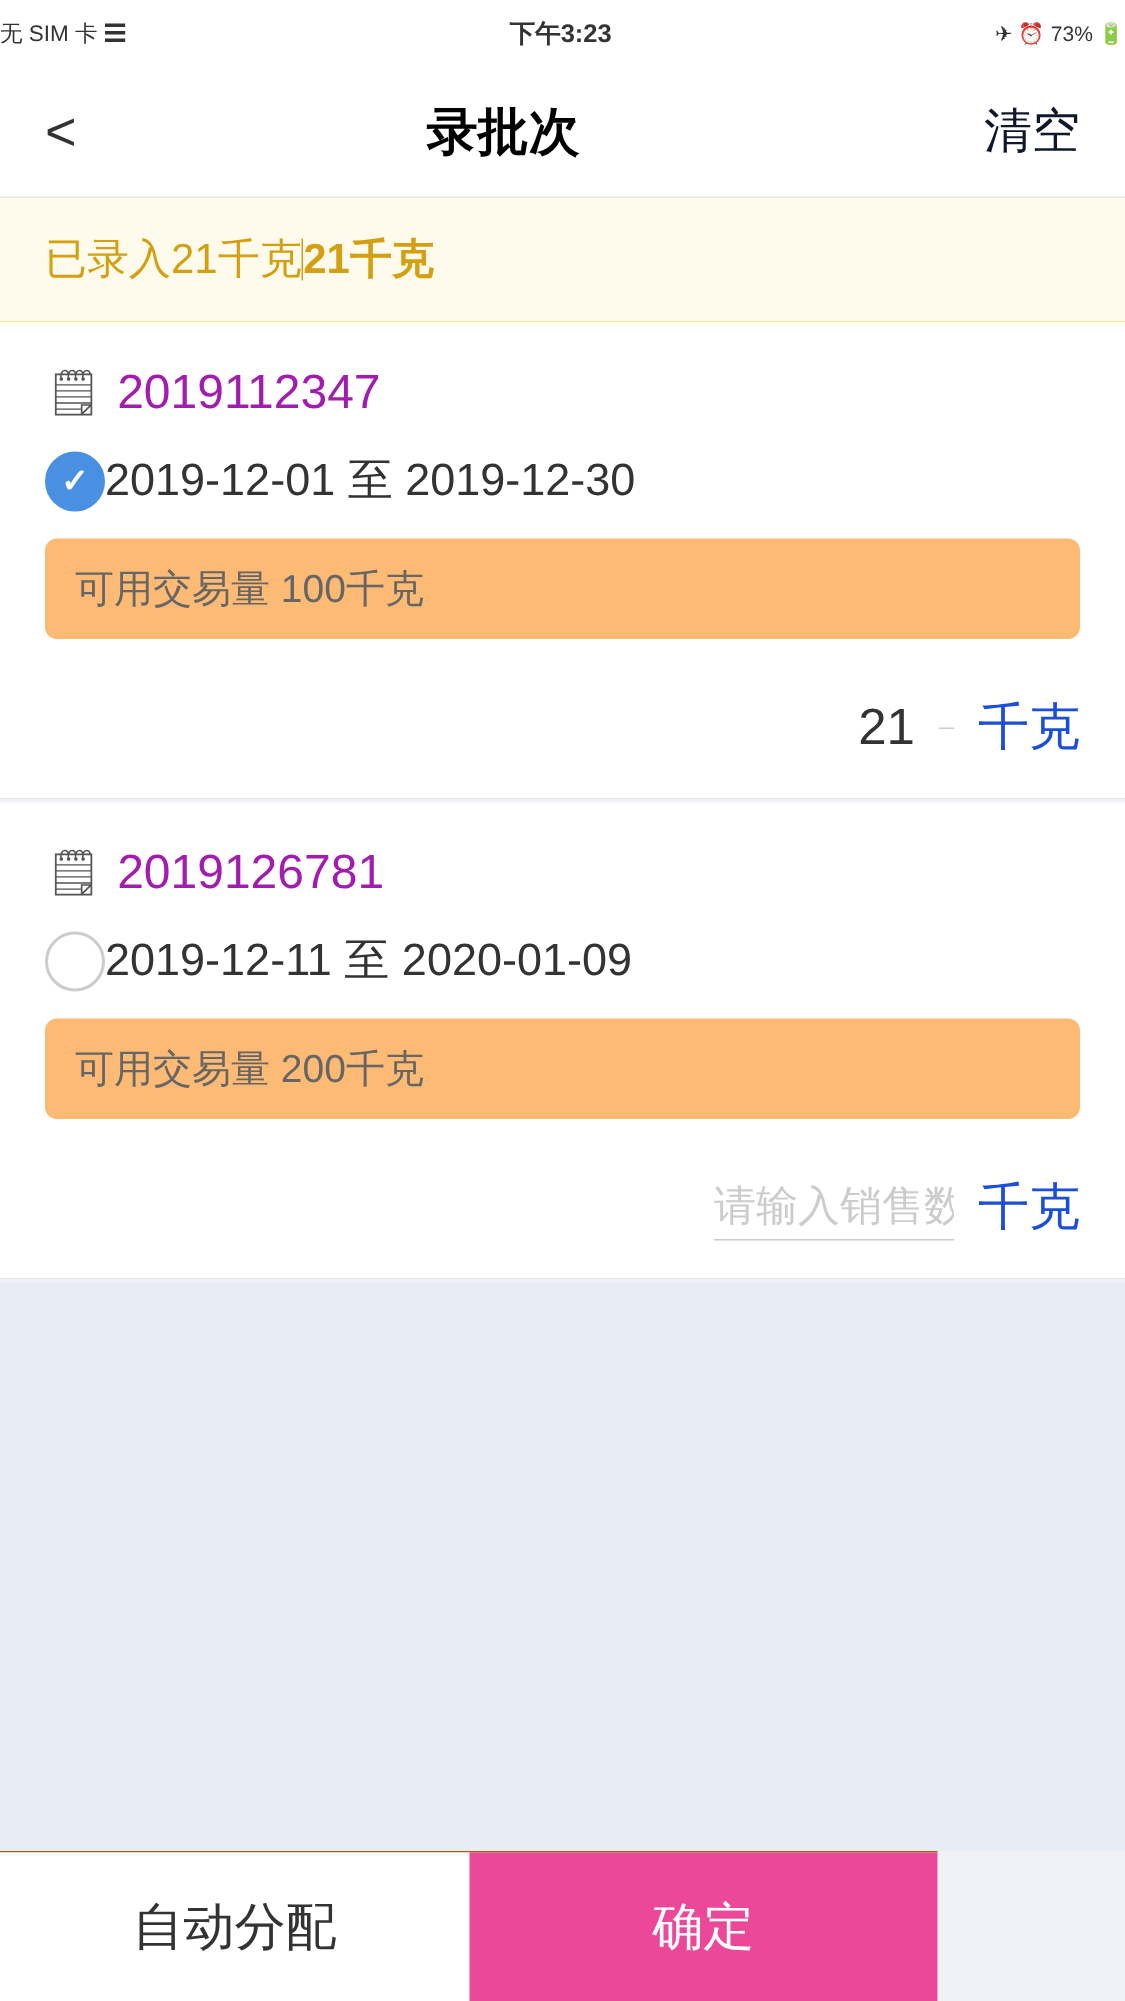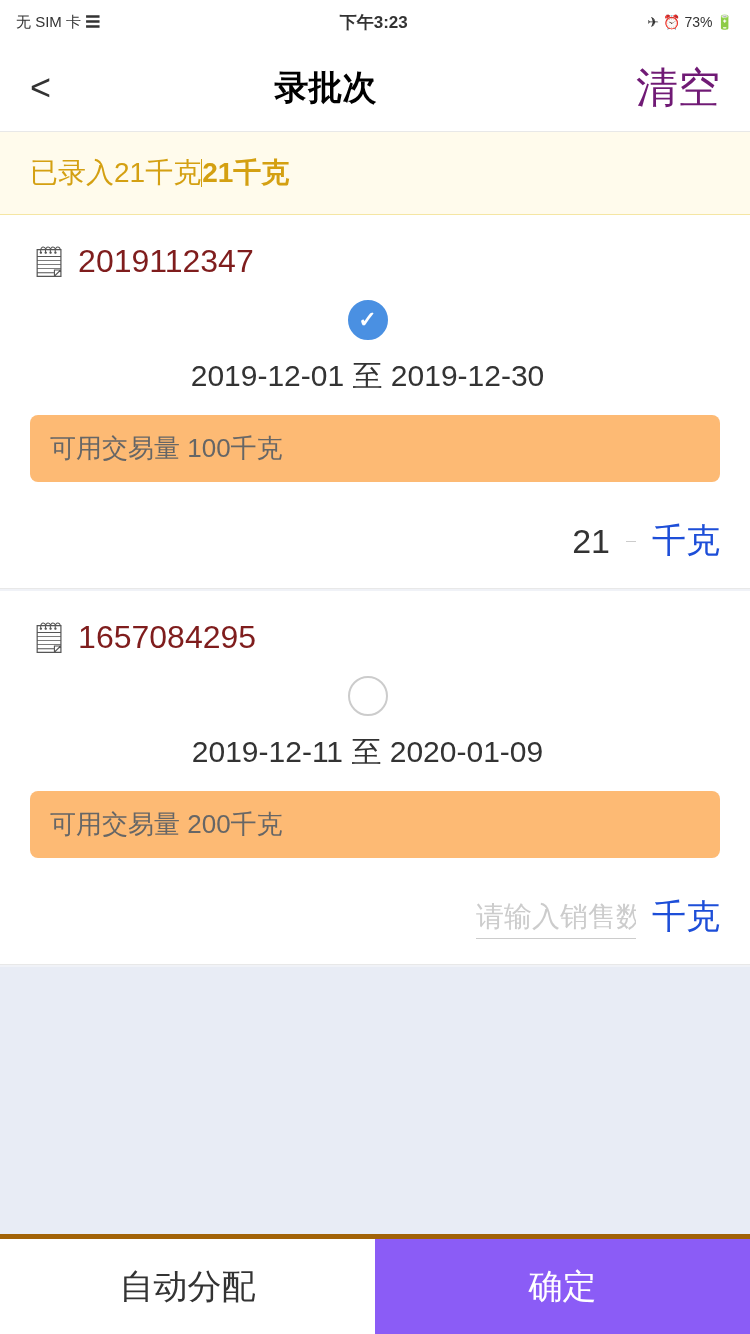--- a/index.html
+++ b/index.html
@@ -13,21 +13,21 @@
       color: #333;
     }
 
     
     .status-bar {
       display: flex;
       align-items: center;
       justify-content: space-between;
       background: #fff;
       height: 44px;
-      padding: 0 16px;
+      padding: 0 0;
       font-size: 15px;
       font-weight: 500;
     }
     .status-left { display: flex; align-items: center; gap: 6px; font-size: 15px; }
     .status-center { font-size: 17px; font-weight: 600; }
     .status-right { display: flex; align-items: center; gap: 4px; font-size: 14px; }
 
     
     .nav-bar {
       display: flex;
@@ -43,22 +43,22 @@
       color: #333;
       cursor: pointer;
       line-height: 1;
     }
     .nav-title {
       font-size: 34px;
       font-weight: 600;
       color: #000;
     }
     .nav-clear {
-      font-size: 42px;
-      color: #701a75;
+      font-size: 32px;
+      color: #0f172a;
       cursor: pointer;
       margin-left: 36px;
     }
 
     
     .info-banner {
       background: #fffbec;
       padding: 22px 30px;
       display: flex;
       align-items: center;
@@ -90,29 +90,27 @@
       align-items: center;
       padding: 28px 30px 10px 30px;
       gap: 10px;
     }
     .batch-id-icon {
       font-size: 30px;
       color: #555;
     }
     .batch-id {
       font-size: 32px;
-      color: #7f1d1d;
+      color: #a21caf;
       font-weight: 500;
     }
     .batch-row {
       display: flex;
       align-items: center;
       padding: 10px 45px 10px 30px;
-      gap: 16px;
-      flex-direction: column;
     }
     .radio-circle {
       width: 40px;
       height: 40px;
       border-radius: 50%;
       border: 2px solid #ccc;
       background: #fff;
       flex-shrink: 0;
       display: flex;
       align-items: center;
@@ -176,46 +174,46 @@
       color: #333;
       font-weight: 500;
       text-align: right;
     }
 
     
     .bottom-bar {
       position: fixed;
       bottom: 0;
       left: 0;
-      width: 750px;
+      width: 625px;
       height: 100px;
       display: flex;
       background: #fff;
-      border-top: 5px solid #a16207;
+      border-top: 1px solid #a16207;
     }
     .btn-auto {
       flex: 1;
       display: flex;
       align-items: center;
       justify-content: center;
       font-size: 34px;
       color: #333;
       background: #fff;
       cursor: pointer;
       border: none;
       outline: none;
     }
     .btn-confirm {
       flex: 1;
       display: flex;
       align-items: center;
       justify-content: center;
       font-size: 34px;
       color: #fff;
-      background: #8b5cf6;
+      background: #ec4899;
       cursor: pointer;
       border: none;
       outline: none;
     }
 
     .page-wrapper {
       display: flex;
       flex-direction: column;
       min-height: 1334px;
     }
@@ -278,21 +276,21 @@
       <div class="input-row">
         <span class="value-display">21</span>
         <div style="border-bottom:1px solid #ccc; width:10px; display:inline-block;"></div>
         <span class="unit-label">千克</span>
       </div>
     </div>
 
     <div class="batch-card">
       <div class="batch-header">
         <span class="batch-id-icon">🗒</span>
-        <span class="batch-id">1657084295</span>
+        <span class="batch-id">2019126781</span>
       </div>
       <div class="batch-row">
         <div class="radio-circle"></div>
         <span class="batch-date">2019-12-11 至 2020-01-09</span>
       </div>
       <div class="batch-info-box">可用交易量 200千克</div>
 
       <div class="input-row">
         <input class="quantity-input" type="text" placeholder="请输入销售数量" style="">
         <span class="unit-label">千克</span>

